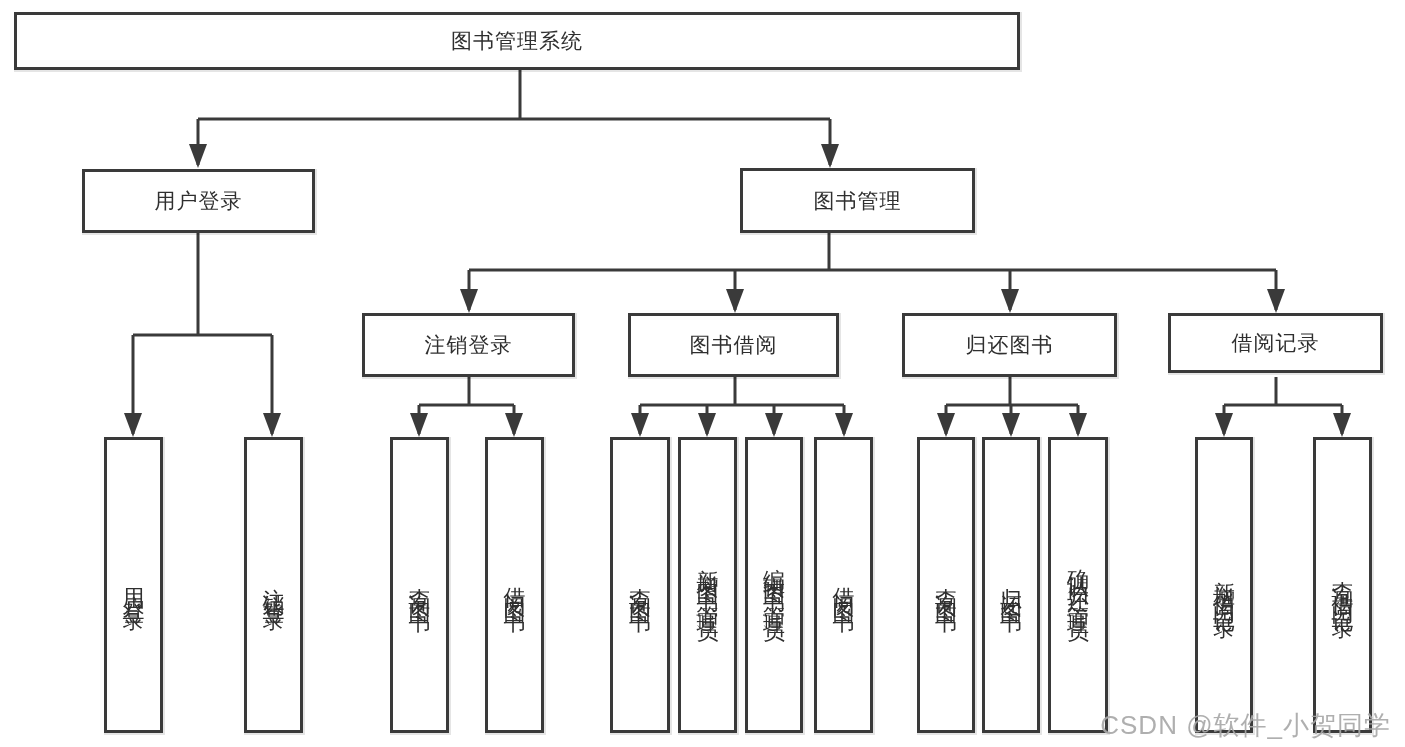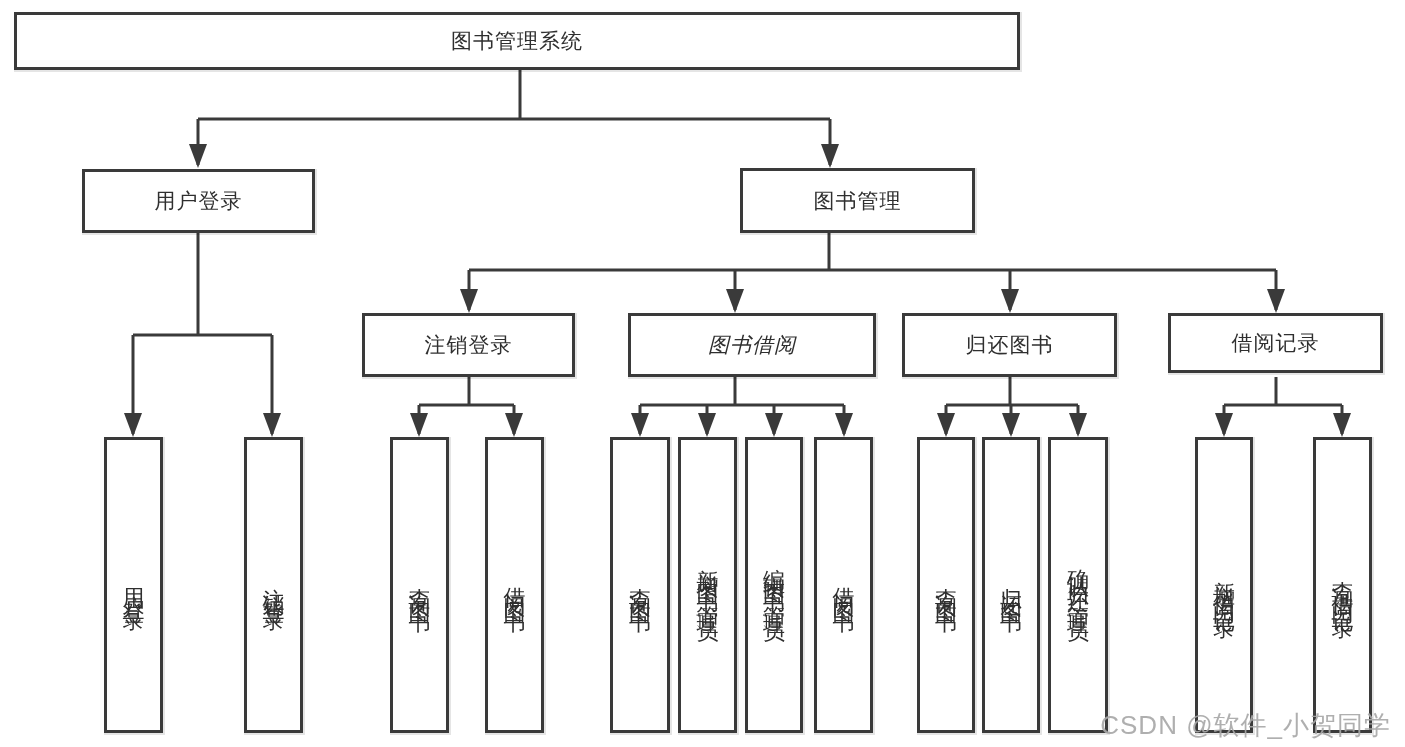--- a/index.html
+++ b/index.html
@@ -103,21 +103,21 @@
       <polygon points="1342,437 1333,413 1351,413"></polygon>
     </g>
   </svg>
 
   <div class="node root" style="left:14px; top:12px; width:1006px; height:58px;">图书管理系统</div>
 
   <div class="node h" style="left:82px; top:169px; width:233px; height:64px;">用户登录</div>
   <div class="node h" style="left:740px; top:168px; width:235px; height:65px;">图书管理</div>
 
   <div class="node h" style="left:362px; top:313px; width:213px; height:64px;">注销登录</div>
-  <div class="node h" style="left:628px; top:313px; width:248px; height:64px;font-style:italic;">图书借阅</div>
+  <div class="node h" style="left:628px; top:313px; width:211px; height:64px;">图书借阅</div>
   <div class="node h" style="left:902px; top:313px; width:215px; height:64px;">归还图书</div>
   <div class="node h" style="left:1168px; top:313px; width:215px; height:60px;">借阅记录</div>
 
   <div class="node v" style="left:104px; top:437px; width:59px; height:296px;">用户登录</div>
   <div class="node v" style="left:244px; top:437px; width:59px; height:296px;">注销登录</div>
 
   <div class="node v" style="left:390px; top:437px; width:59px; height:296px;">查询图书</div>
   <div class="node v" style="left:485px; top:437px; width:59px; height:296px;">借阅图书</div>
 
   <div class="node v" style="left:610px; top:437px; width:60px; height:296px;">查询图书</div>

